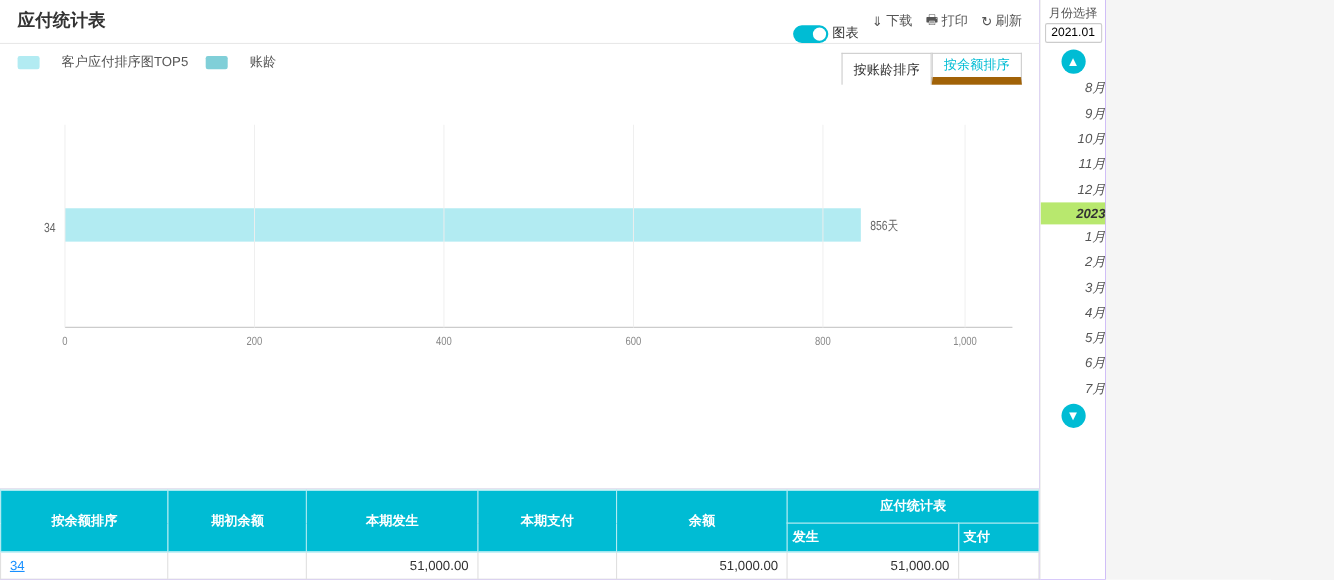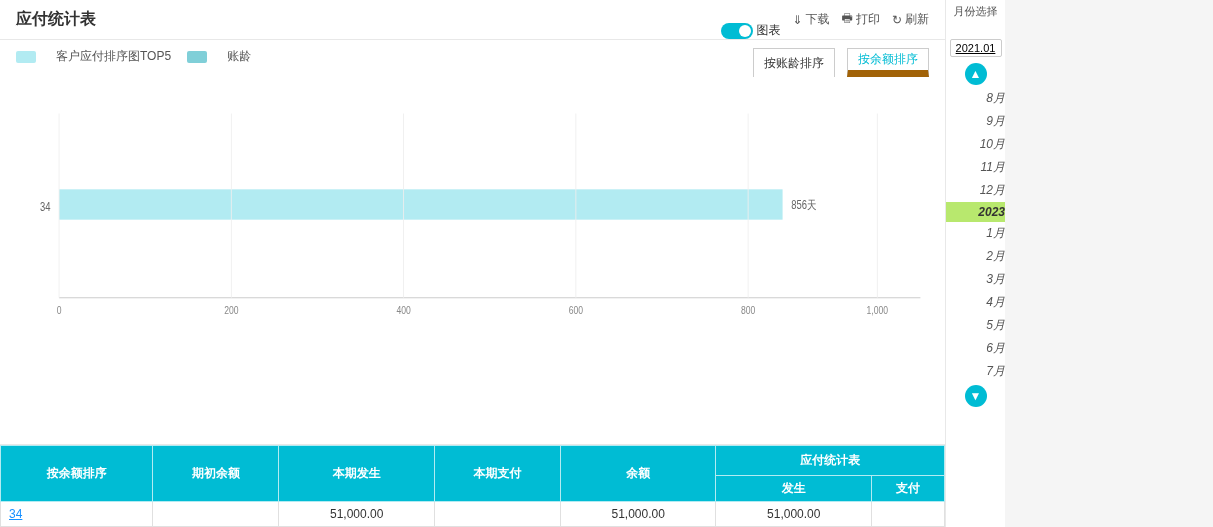--- a/index.html
+++ b/index.html
@@ -18,40 +18,40 @@
     .toggle { width: 32px; height: 16px; background: #00bcd4; border-radius: 8px; position: relative; cursor: pointer; }
     .toggle::after { content: ''; width: 12px; height: 12px; background: #fff; border-radius: 50%; position: absolute; top: 2px; right: 2px; }
     .action-btn { display: flex; align-items: center; gap: 3px; cursor: pointer; color: #555; font-size: 12px; }
 
     
     .chart-area { flex: 1; padding: 8px 16px; background: #fff; overflow: hidden; }
     .chart-legend { display: flex; align-items: center; gap: 16px; margin-bottom: 8px; }
     .legend-item { display: flex; align-items: center; gap: 20px; font-size: 12px; color: #555; }
     .legend-color { width: 20px; height: 12px; border-radius: 2px; }
 
-    .chart-controls { display: flex; justify-content: flex-end; gap: 12px; margin-bottom: 4px; }
+    .chart-controls { display: flex; justify-content: flex-end; gap: 0; margin-bottom: 4px; }
     .chart-ctrl-btn { padding: 2px 10px; border: 1px solid #ccc; font-size: 12px; cursor: pointer; background: #fff; color: #333; }
     .chart-ctrl-btn.active { color: #00bcd4; border-bottom: 7px solid #a16207; }
 
     .chart-wrapper { position: relative; width: 100%; height: 260px; }
     .chart-svg { width: 100%; height: 100%; }
 
     
     .table-area { background: #fff; border-top: 1px solid #e8e8e8; }
     table { width: 100%; border-collapse: collapse; }
     .table-header-row th { background: #00bcd4; color: #fff; text-align: center; padding: 6px 4px; font-size: 12px; border: 1px solid #b2ebf2; }
-    .table-sub-header th { background: #00bcd4; color: #fff; text-align: center; padding: 4px; font-size: 12px; border: 1px solid #b2ebf2; }
-    .table-data-row td { padding: 5px 8px; border: 1px solid #e0e0e0; font-size: 12px; text-align: center; }
+    .table-sub-header th { background: #00bcd4; color: #fff; text-align: left; padding: 4px; font-size: 12px; border: 1px solid #b2ebf2; }
+    .table-data-row td { padding: 5px 8px; border: 1px solid #e0e0e0; font-size: 12px; text-align: right; }
     .table-data-row td.left { text-align: left; }
     .table-data-row td a { color: #1890ff; text-decoration: underline; cursor: pointer; }
 
     
     .sidebar { width: 60px; background: #fff; border-left: 1px solid #e8e8e8; display: flex; flex-direction: column; align-items: center; padding: 4px 0; overflow-y: auto; }
-    .sidebar-title { font-size: 11px; color: #555; margin-bottom: 20px; text-align: center; }
-    .sidebar-year-input { width: 52px; border: 1px solid #ccc; border-radius: 2px; padding: 2px 3px; font-size: 11px; text-align: center; margin-bottom: 4px; text-decoration: underline; }
+    .sidebar-title { font-size: 11px; color: #555; margin-bottom: 2px; text-align: center; }
+    .sidebar-year-input { width: 52px; border: 1px solid #ccc; border-radius: 2px; padding: 2px 3px; font-size: 11px; text-align: center; margin-bottom: 4px; }
     .sidebar-arrow { width: 22px; height: 22px; border-radius: 50%; background: #00bcd4; color: #fff; display: flex; align-items: center; justify-content: center; cursor: pointer; font-size: 12px; margin: 2px 0; }
     .month-item { width: 100%; text-align: right; padding: 3px 0; font-size: 12px; color: #555; cursor: pointer; font-style: italic; }
     .month-item.year-marker { background: #b8e86e; color: #333; font-size: 12px; font-weight: bold; }
   </style>
 </head>
 <body>
 
 <div class="app-container">
 
   <div class="main-content">

